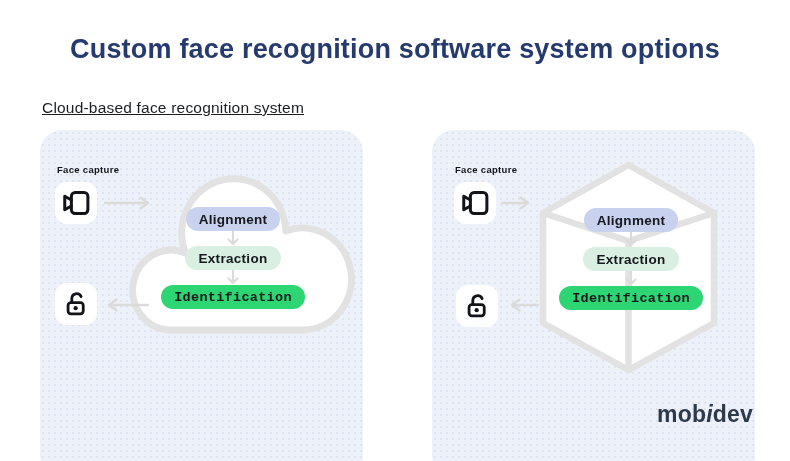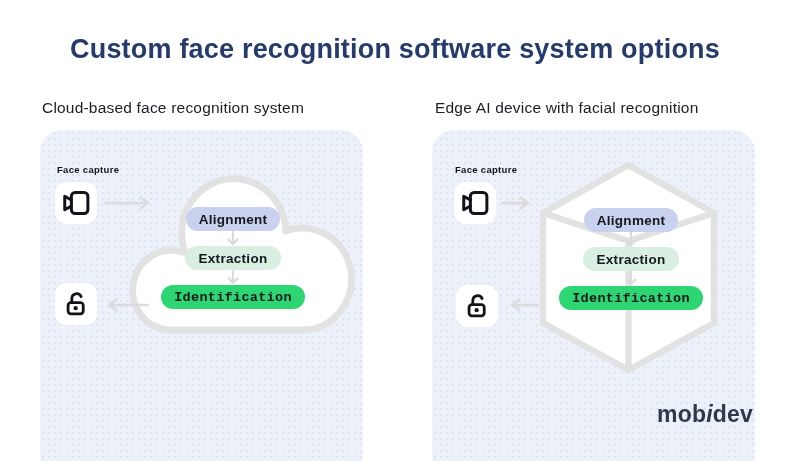--- a/index.html
+++ b/index.html
@@ -12,21 +12,21 @@
   .title{
     position:absolute;top:34px;left:0;width:790px;margin:0;
     text-align:center;font-size:27px;font-weight:bold;color:#253A6D;
     letter-spacing:.2px;
   }
 
   .subtitle{
     position:absolute;top:99px;margin:0;
     font-size:15.5px;font-weight:500;color:#1C1E24;letter-spacing:.2px;
   }
-  .subtitle.left{left:42px;}
+  .subtitle.left{left:42px;text-decoration:underline;}
   .subtitle.right{left:435px;}
 
   .panel{
     position:absolute;top:130px;width:323px;height:348px;border-radius:22px;
     background-color:#EDF1F9;
     background-image:radial-gradient(circle, rgba(100,115,160,0.10) 1px, transparent 1.3px);
     background-size:6px 6px;
   }
   .panel.left{left:40px;}
   .panel.right{left:432px;}
@@ -63,21 +63,20 @@
   .logo em{font-style:italic;}
 </style>
 </head>
 <body>
 
 <div class="canvas">
 
   <h1 class="title">Custom face recognition software system options</h1>
 
   <h2 class="subtitle left">Cloud-based face recognition system</h2>
-  <h2 class="subtitle right">Edge AI device with facial recognition</h2>
 
   <div class="panel left">
     <span class="capture-label" style="left:17px;top:34px;">Face capture</span>
 
     <div class="tile" style="left:15px;top:52px;">
       <svg width="30" height="26" viewBox="0 0 24 20">
         <rect x="8.3" y="1.6" width="13.2" height="16.8" rx="3" fill="none" stroke="#121419" stroke-width="2.4"></rect>
         <path d="M8.3 7.6 L3 4.6 L3 15.4 L8.3 12.4" fill="none" stroke="#121419" stroke-width="2.4" stroke-linejoin="round" stroke-linecap="round"></path>
       </svg>
     </div>

